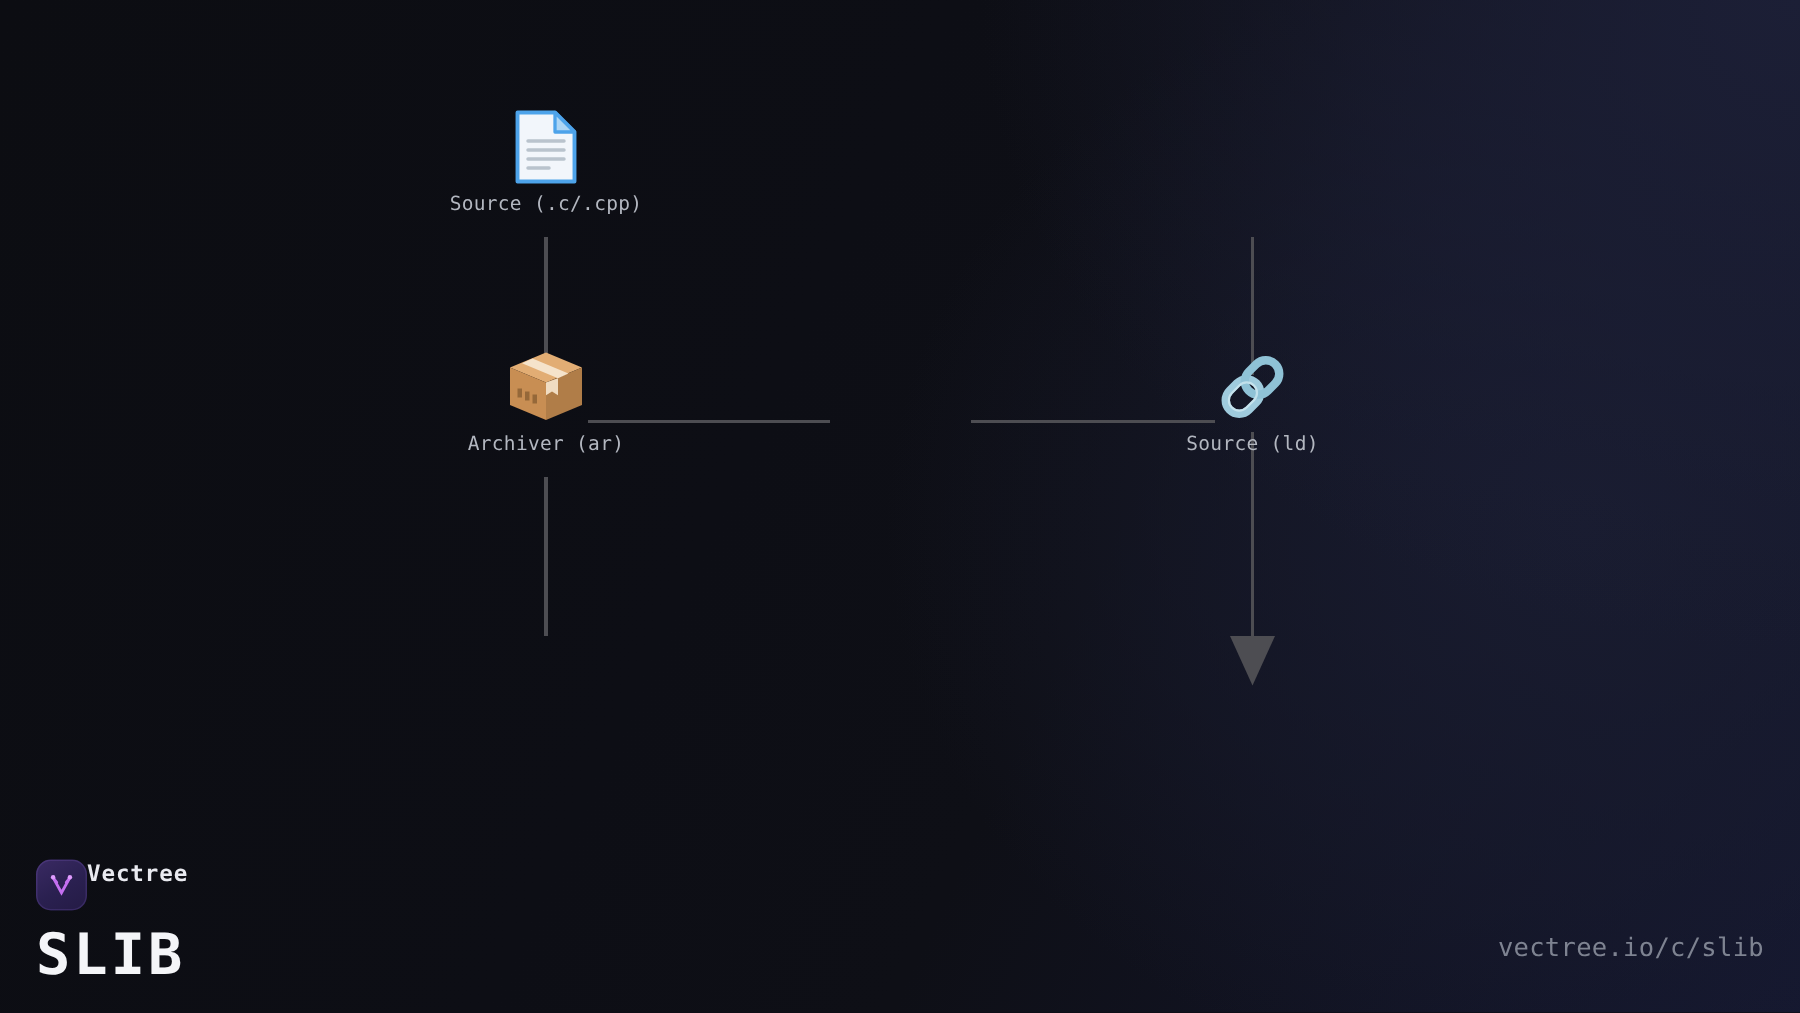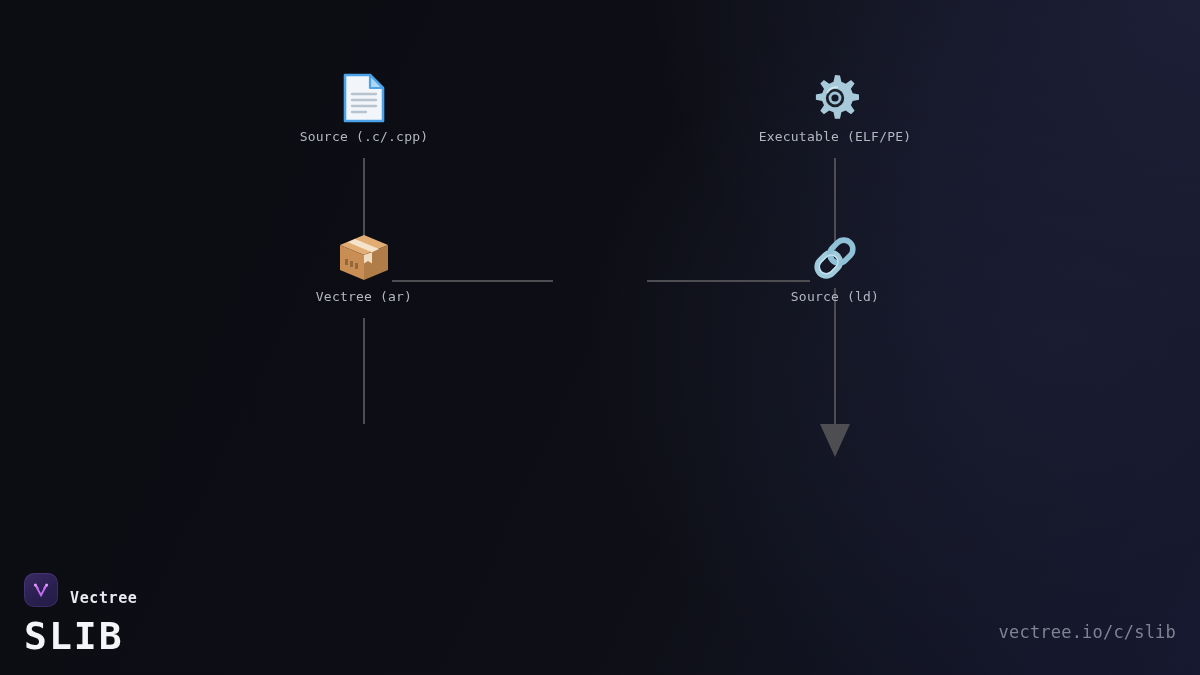--- a/index.html
+++ b/index.html
@@ -41,21 +41,21 @@
     margin-top:5px;
     font-size:13px;
     letter-spacing:0.2px;
     color:#b3b7c0;
     white-space:nowrap;
     line-height:1;
   }
 
   
   #brand { position:absolute; left:24px; bottom:20px; }
-  #brand-row { display:flex; align-items:flex-end; gap:12px; }
+  #brand-row { display:flex; align-items:flex-start; }
   #brand-logo {
     width:34px; height:34px; border-radius:10px;
     background:linear-gradient(150deg,#3a2a63 0%,#2a2050 55%,#241b45 100%);
     display:flex; align-items:center; justify-content:center;
     box-shadow:0 0 0 1px rgba(150,110,225,0.18) inset;
   }
   #brand-name {
     font-size:15px; font-weight:bold;
     color:#e9eaf0; letter-spacing:0.6px;
   }
@@ -97,49 +97,37 @@
             <line x1="10" y1="21" x2="34" y2="21"></line>
             <line x1="10" y1="27" x2="34" y2="27"></line>
             <line x1="10" y1="33" x2="34" y2="33"></line>
             <line x1="10" y1="39" x2="24" y2="39"></line>
           </g>
         </svg>
       </div>
       <div class="node-label">Source (.c/.cpp)</div>
     </div>
 
-    <div class="node" style="left:835px; top:107px;">
-      <div class="node-icon">
-        <svg width="52" height="52" viewBox="0 0 52 52">
-          <path fill="#a8c9da" d="M26 3 l5.0 0.55 1.4 6.3 4.3 1.8 5.3-3.7 3.6 3.6 -3.7 5.3 1.8 4.3 6.3 1.4 0 5.1 -6.3 1.4 -1.8 4.3 3.7 5.3 -3.6 3.6 -5.3-3.7 -4.3 1.8 -1.4 6.3 -5.1 0 -1.4-6.3 -4.3-1.8 -5.3 3.7 -3.6-3.6 3.7-5.3 -1.8-4.3 -6.3-1.4 0-5.1 6.3-1.4 1.8-4.3 -3.7-5.3 3.6-3.6 5.3 3.7 4.3-1.8 1.4-6.3 Z"></path>
-          <circle cx="26" cy="26" r="9.2" fill="#0f1119" opacity="0.92"></circle>
-          <circle cx="26" cy="26" r="6.4" fill="#9fc3d6"></circle>
-          <circle cx="26" cy="26" r="3.6" fill="#141725"></circle>
-          <path d="M18.5 20.5 a10 10 0 0 1 9.5-5.2" stroke="#dff0f7" stroke-width="2" fill="none" stroke-linecap="round" opacity="0.75"></path>
-        </svg>
-      </div>
-      <div class="node-label">Executable (ELF/PE)</div>
-    </div>
 
     <div class="node" style="left:364px; top:267px;">
       <div class="node-icon">
         <svg width="52" height="50" viewBox="0 0 52 50">
           <path d="M26 2 L50 12 L26 22 L2 12 Z" fill="#e2ad74"></path>
           <path d="M2 12 L26 22 L26 47 L2 37 Z" fill="#c88e53"></path>
           <path d="M50 12 L26 22 L26 47 L50 37 Z" fill="#b07d48"></path>
           <path d="M17 6 L41 16 L34 19.2 L10 9.2 Z" fill="#f5e3cb"></path>
           <path d="M26 22 L34 19.2 L34 30.5 L30 28 L26 30.5 Z" fill="#f0dcc2"></path>
           <g fill="#8d6235" opacity="0.85">
             <rect x="7" y="26" width="3" height="6"></rect>
             <rect x="12" y="28" width="3" height="6"></rect>
             <rect x="17" y="30" width="3" height="6"></rect>
           </g>
         </svg>
       </div>
-      <div class="node-label">Vectree (ar)</div>
+      <div class="node-label">Archiver (ar)</div>
     </div>
 
 
     <div class="node" style="left:835px; top:267px;">
       <div class="node-icon">
         <svg width="52" height="52" viewBox="0 0 52 52">
           <g transform="rotate(-45 26 26)">
             <rect x="4.5" y="17" width="25" height="18" rx="9" fill="none" stroke="#9fcbdd" stroke-width="5.6"></rect>
             <rect x="22.5" y="17" width="25" height="18" rx="9" fill="none" stroke="#8fc2d6" stroke-width="5.6"></rect>
             <rect x="6.6" y="19.1" width="20.8" height="13.8" rx="6.9" fill="none" stroke="#d6ecf4" stroke-width="1.5" opacity="0.7"></rect>

